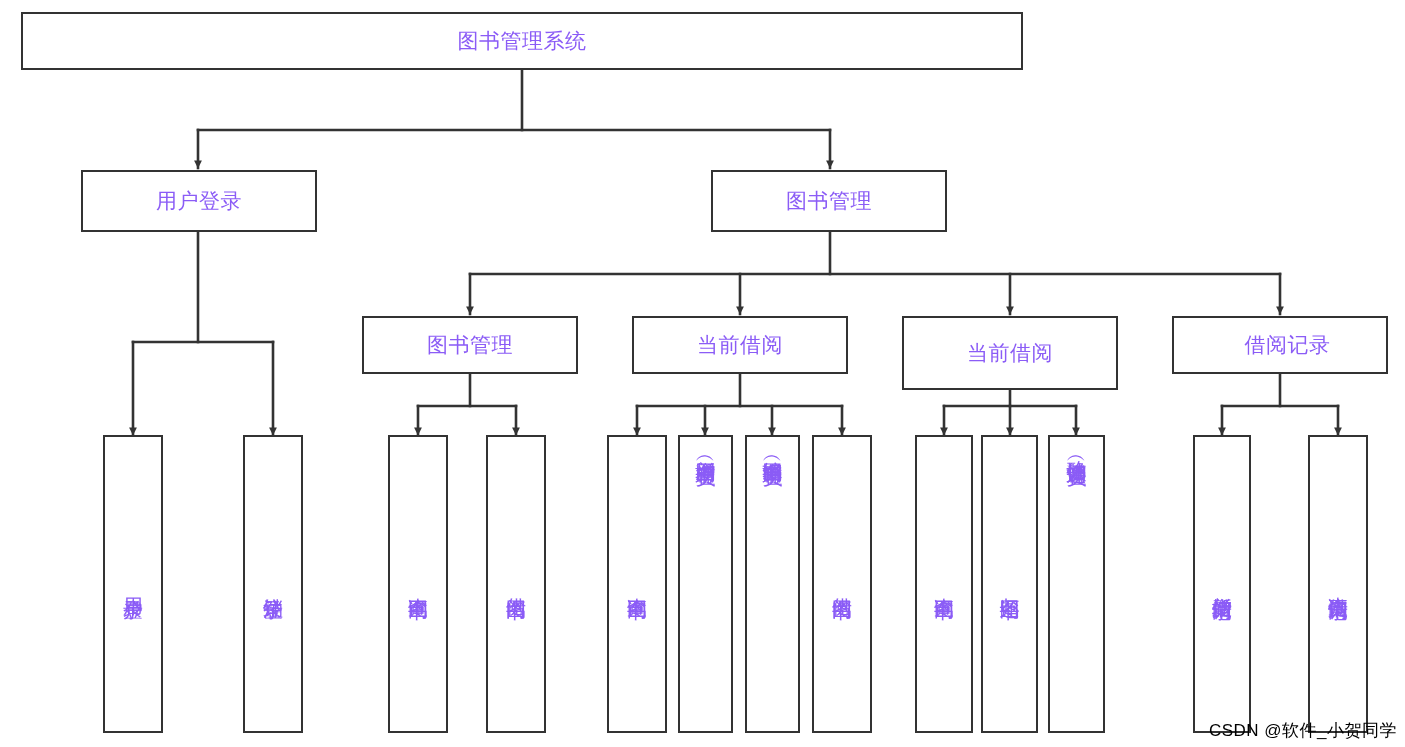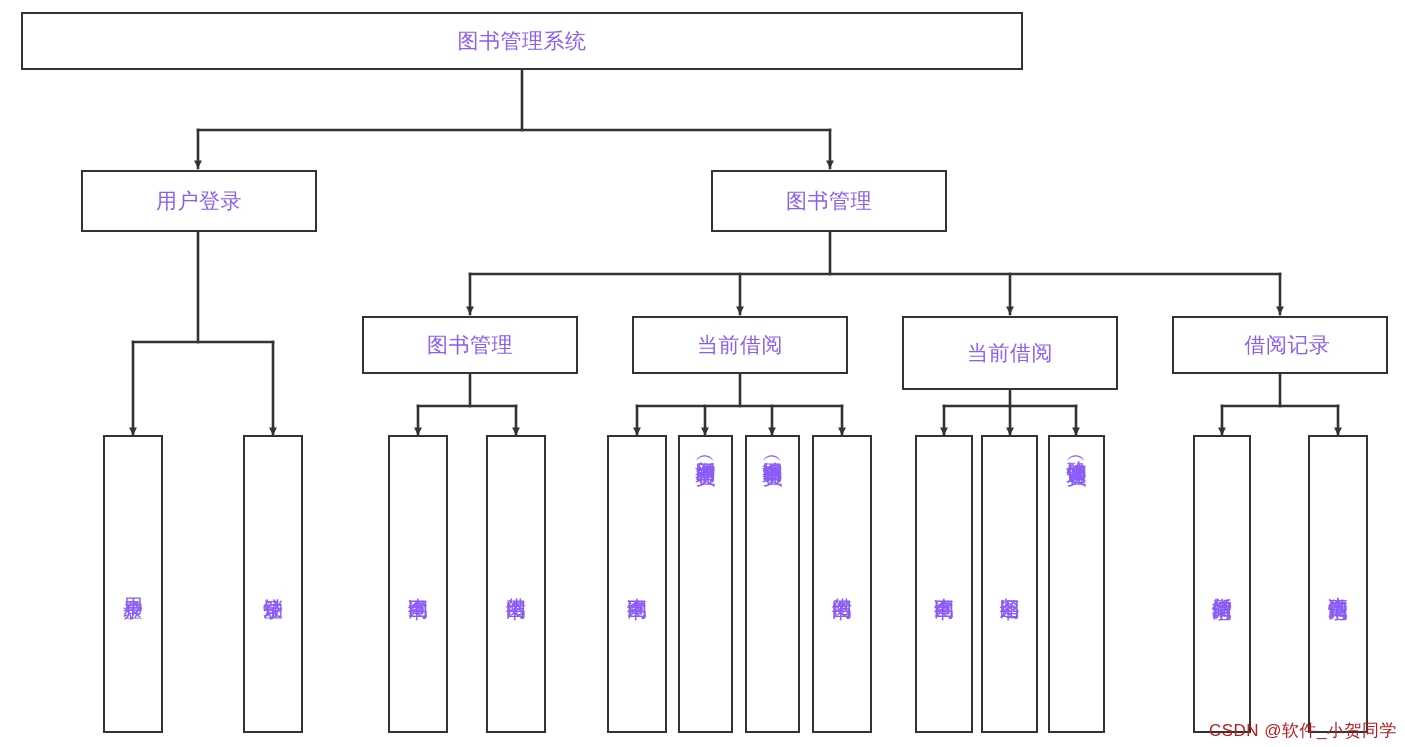--- a/index.html
+++ b/index.html
@@ -61,21 +61,21 @@
   }
   .node.leaf.leaf-center {
     align-items: center;
     padding-top: 0;
   }
   #watermark {
     position: absolute;
     right: 8px;
     bottom: 5px;
     font-size: 17px;
-    color: #b91c1c;
+    color: #000000;
     letter-spacing: 0.5px;
     z-index: 5;
     user-select: none;
     white-space: nowrap;
   }
 </style>
 </head>
 <body>
 
 <div id="canvas">

